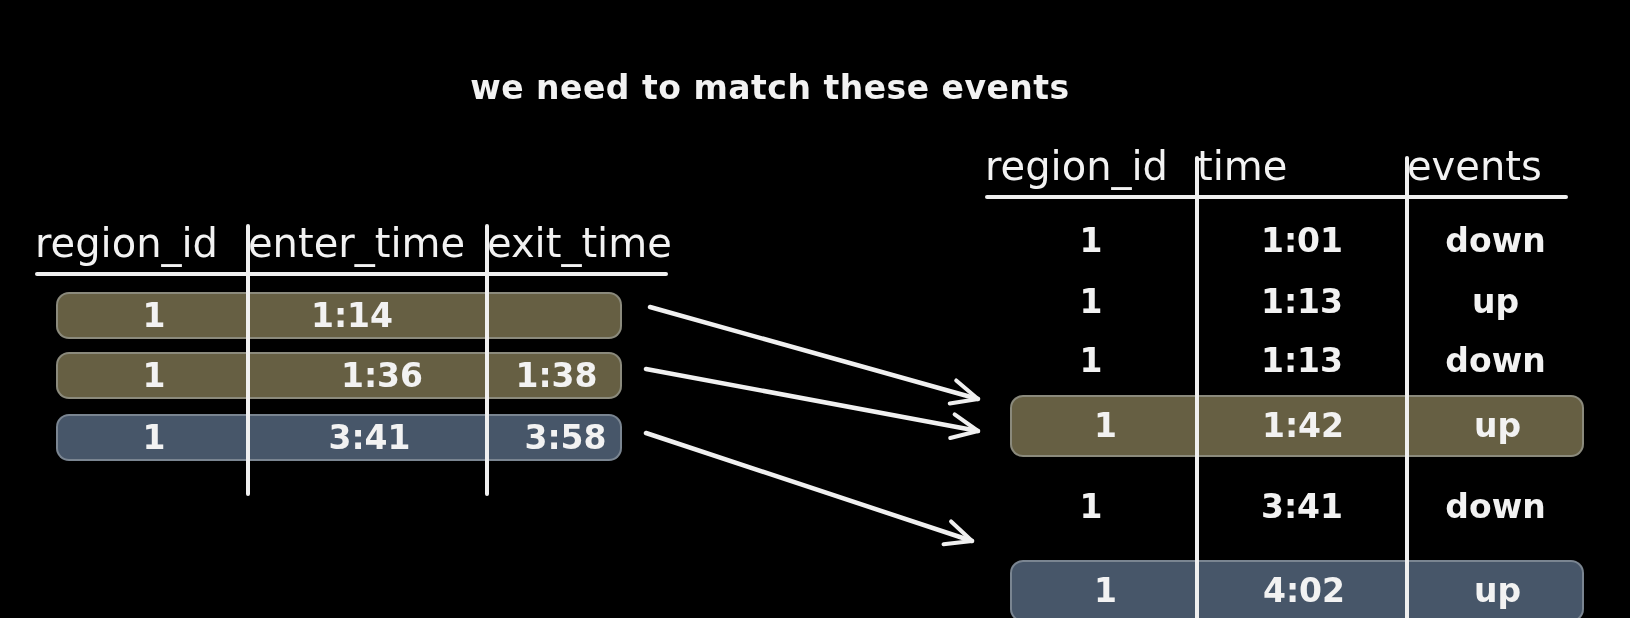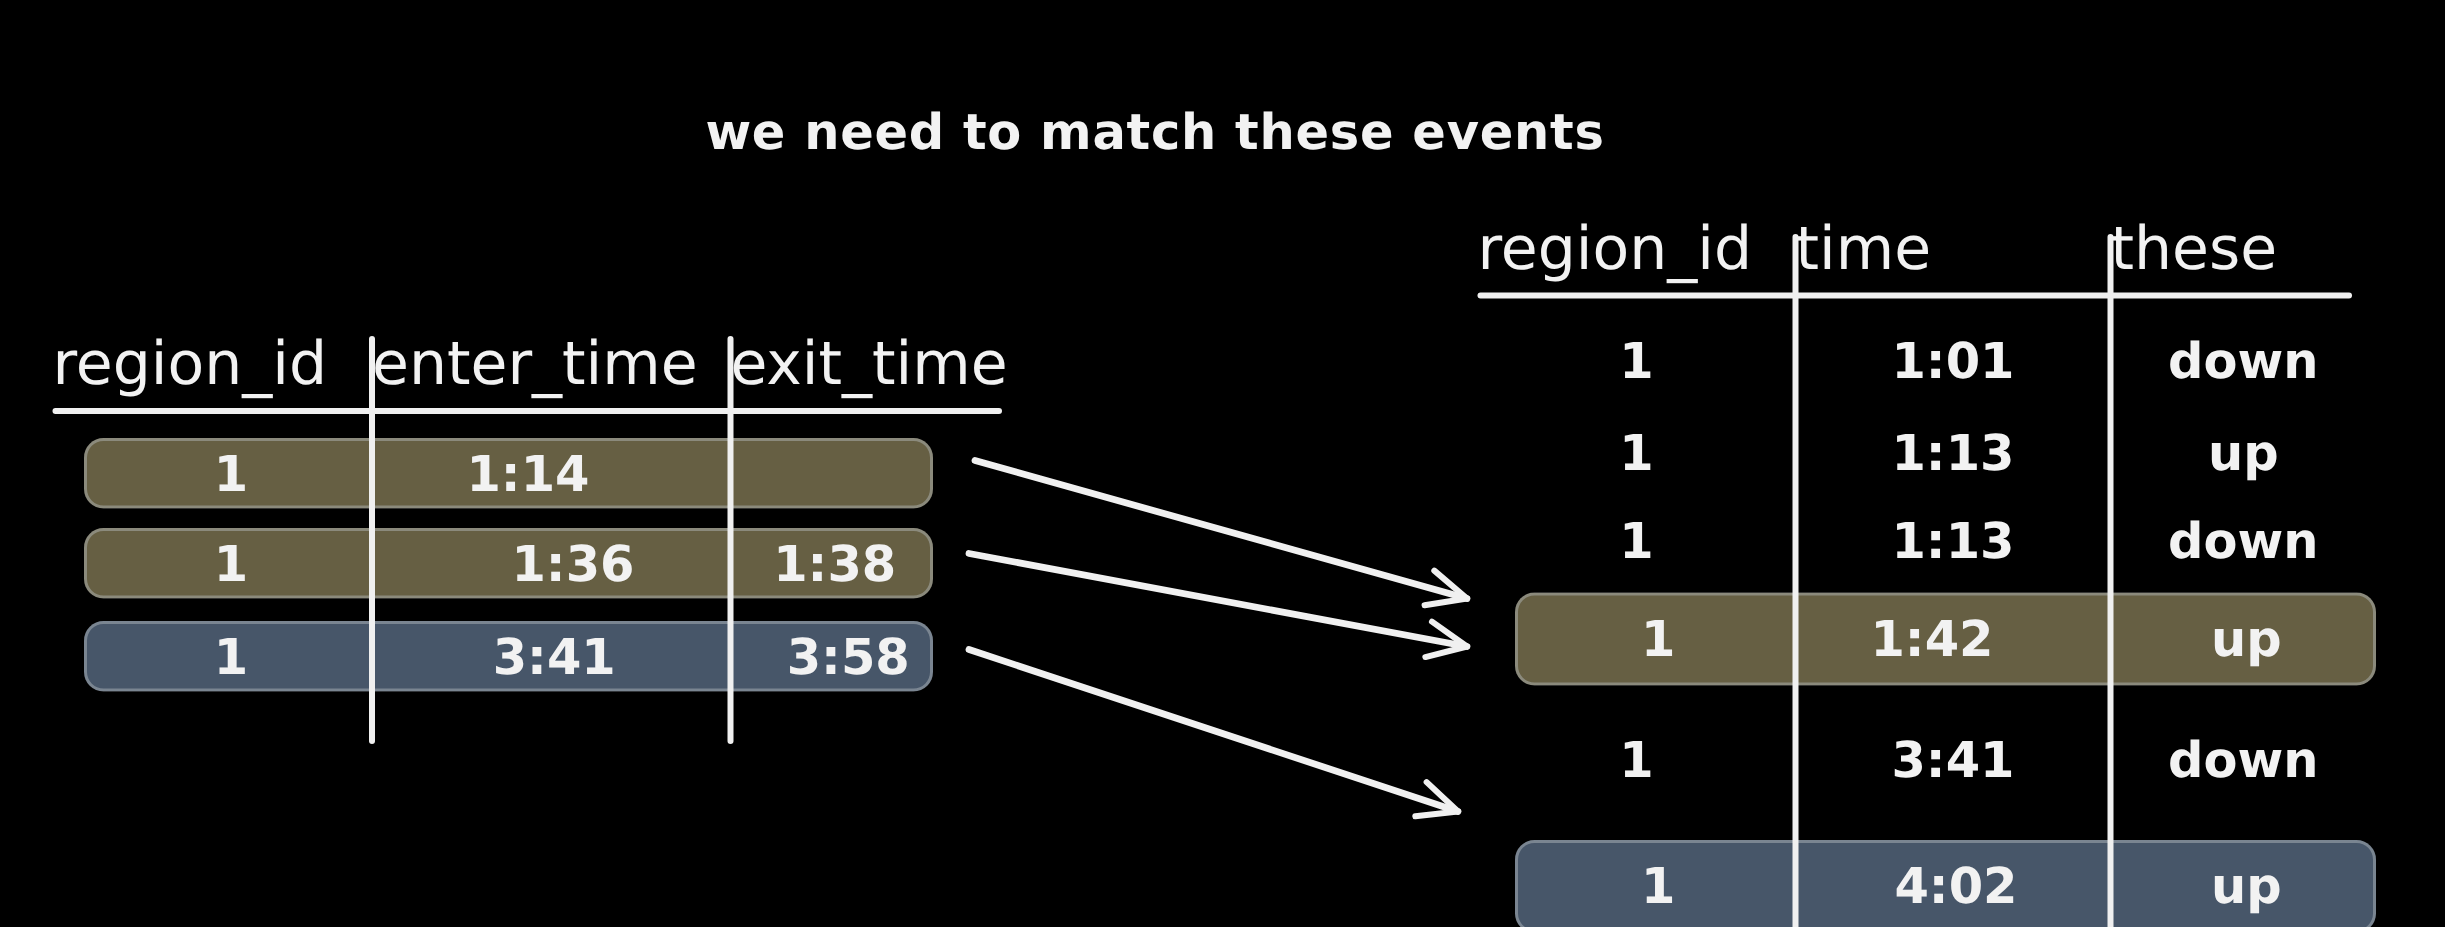--- a/index.html
+++ b/index.html
@@ -85,21 +85,21 @@
       <span class="rcell" style="left:440px;width:135px">3:58</span>
     </div>
 
     <div class="vline" style="left:246px;top:180px;height:272px"></div>
     <div class="vline" style="left:485px;top:180px;height:272px"></div>
   </div>
 
   <div>
     <div class="hcell" style="left:985px;top:99px;width:212px">region_id</div>
     <div class="hcell" style="left:1197px;top:99px;width:210px">time</div>
-    <div class="hcell" style="left:1407px;top:99px;width:177px">these</div>
+    <div class="hcell" style="left:1407px;top:99px;width:177px">events</div>
 
     <div class="underline" style="left:985px;top:151px;width:583px"></div>
 
     <div>
       <span class="prow-cell" style="left:985px;top:175px;width:212px">1</span>
       <span class="prow-cell" style="left:1197px;top:175px;width:210px">1:01</span>
       <span class="prow-cell" style="left:1407px;top:175px;width:177px">down</span>
     </div>
 
     <div>
@@ -109,21 +109,21 @@
     </div>
 
     <div>
       <span class="prow-cell" style="left:985px;top:295px;width:212px">1</span>
       <span class="prow-cell" style="left:1197px;top:295px;width:210px">1:13</span>
       <span class="prow-cell" style="left:1407px;top:295px;width:177px">down</span>
     </div>
 
     <div class="hl-row olive right-hl" style="left:1010px;top:351px;width:574px;height:62px">
       <span class="rcell" style="left:0;width:187px">1</span>
-      <span class="rcell" style="left:185px;width:182px">1:42</span>
+      <span class="rcell" style="left:200px;width:182px">1:42</span>
       <span class="rcell" style="left:397px;width:177px">up</span>
     </div>
 
     <div>
       <span class="prow-cell" style="left:985px;top:441px;width:212px">1</span>
       <span class="prow-cell" style="left:1197px;top:441px;width:210px">3:41</span>
       <span class="prow-cell" style="left:1407px;top:441px;width:177px">down</span>
     </div>
 
     <div class="hl-row blue right-hl" style="left:1010px;top:516px;width:574px;height:62px">

